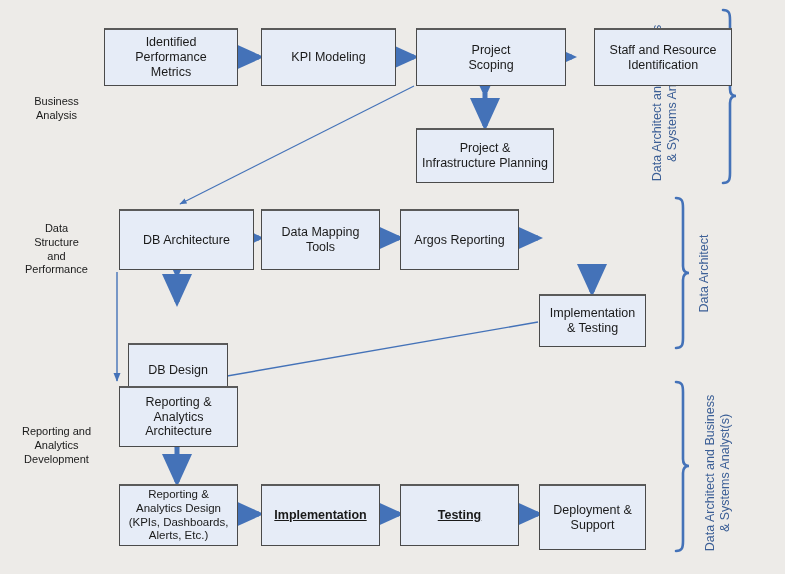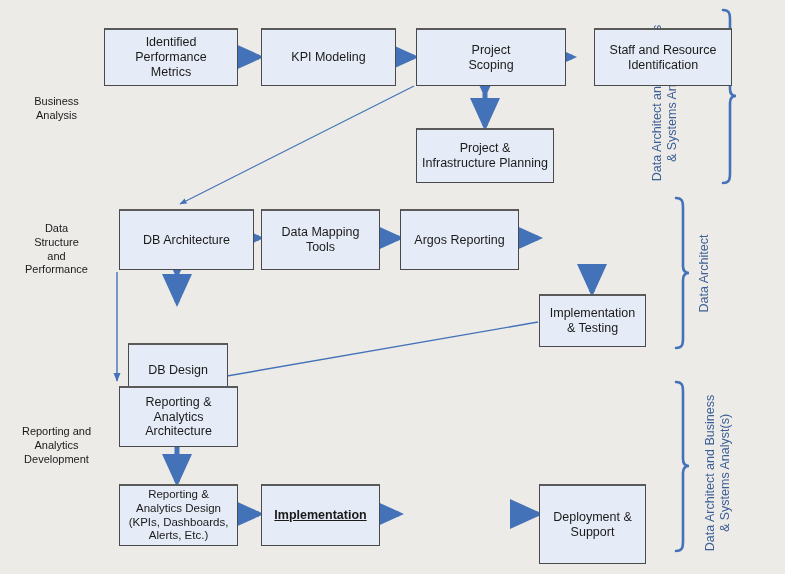--- a/index.html
+++ b/index.html
@@ -193,22 +193,25 @@
     <span class="lbl" style="white-space:pre-line;">Reporting &amp;
 Analytics Design
 (KPIs, Dashboards,
 Alerts, Etc.)</span>
   </div>
 
   <div class="node emph" style="left:261px; top:484px; width:119px; height:62px;">
     <span class="lbl" style="white-space:pre-line;">Implementation</span>
   </div>
 
-
-  <div class="node" style="left:539px; top:484px; width:107px; height:80px;">
+  <div class="node emph" style="left:400px; top:484px; width:119px; height:62px;">
+    <span class="lbl" style="white-space:pre-line;">Testing</span>
+  </div>
+
+  <div class="node" style="left:539px; top:484px; width:107px; height:66px;">
     <span class="lbl" style="white-space:pre-line;">Deployment &amp;
 Support</span>
   </div>
 
   <div class="rolelabel" style="left:565px; top:88px; width:200px; transform: rotate(-90deg);">
     <span>Data Architect and Business</span>
     <span class="r2">&amp; Systems Analyst(s)</span>
   </div>
 
   <div class="rolelabel" style="left:654px; top:266px; width:100px; transform: rotate(-90deg);">

